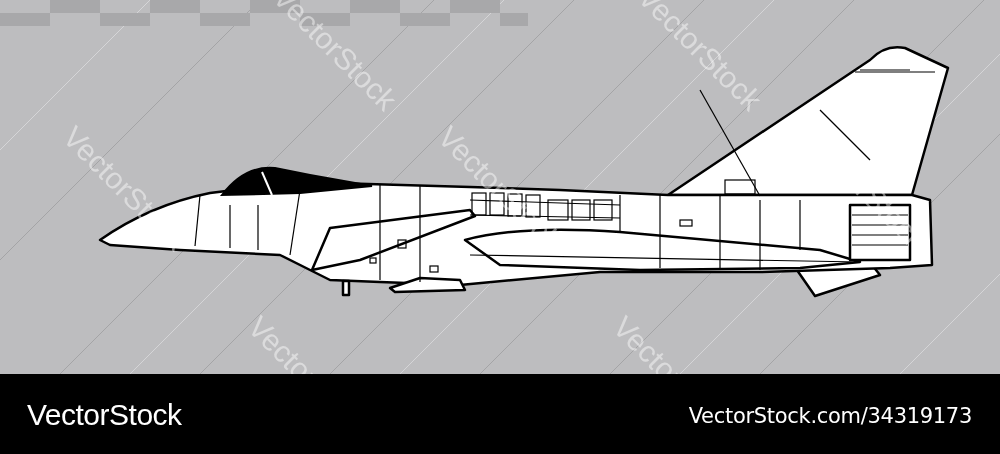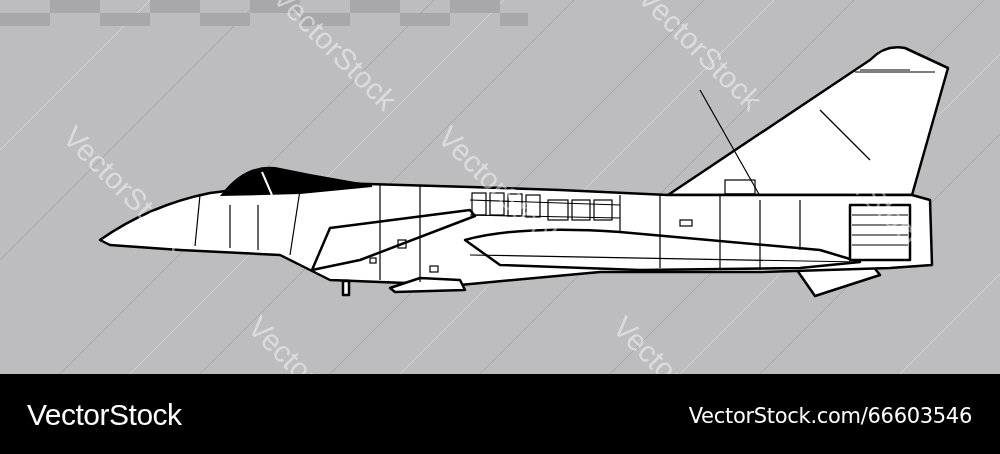--- a/index.html
+++ b/index.html
@@ -115,14 +115,14 @@
   <div class="wm" style="left:455px; top:120px;">VectorStock</div>
   <div class="wm" style="left:820px; top:120px;">VectorStock</div>
   <div class="wm" style="left:265px; top:310px;">VectorStock</div>
   <div class="wm" style="left:630px; top:310px;">VectorStock</div>
   <div class="wm" style="left:290px; top:-20px;">VectorStock</div>
   <div class="wm" style="left:655px; top:-20px;">VectorStock</div>
 </div>
 
 <div class="footer">
   <div class="brand">VectorStock</div>
-  <div class="stockid">VectorStock.com/66603546</div>
+  <div class="stockid">VectorStock.com/34319173</div>
 </div>
 
 </body></html>

